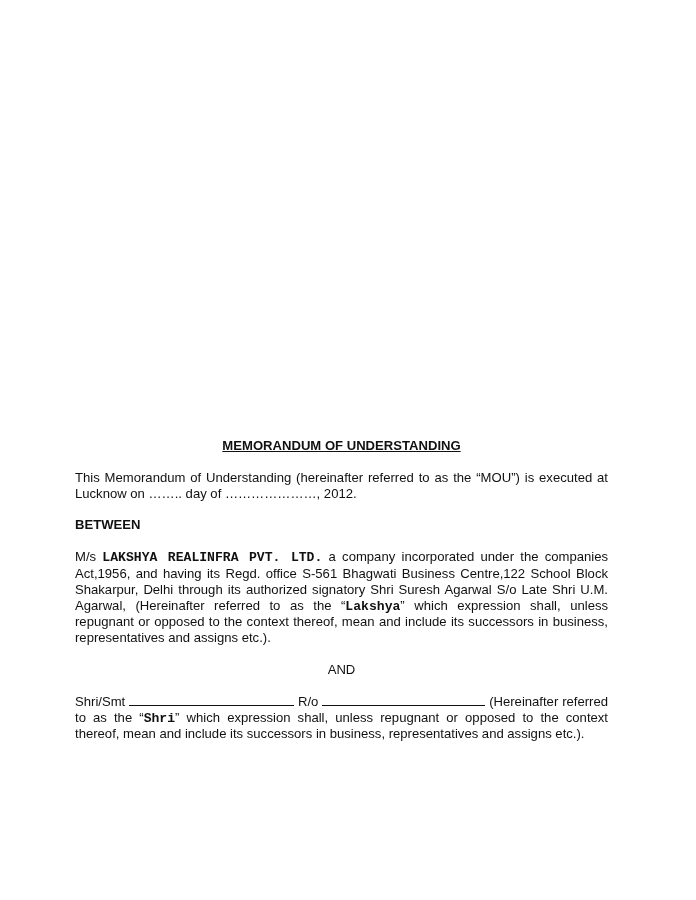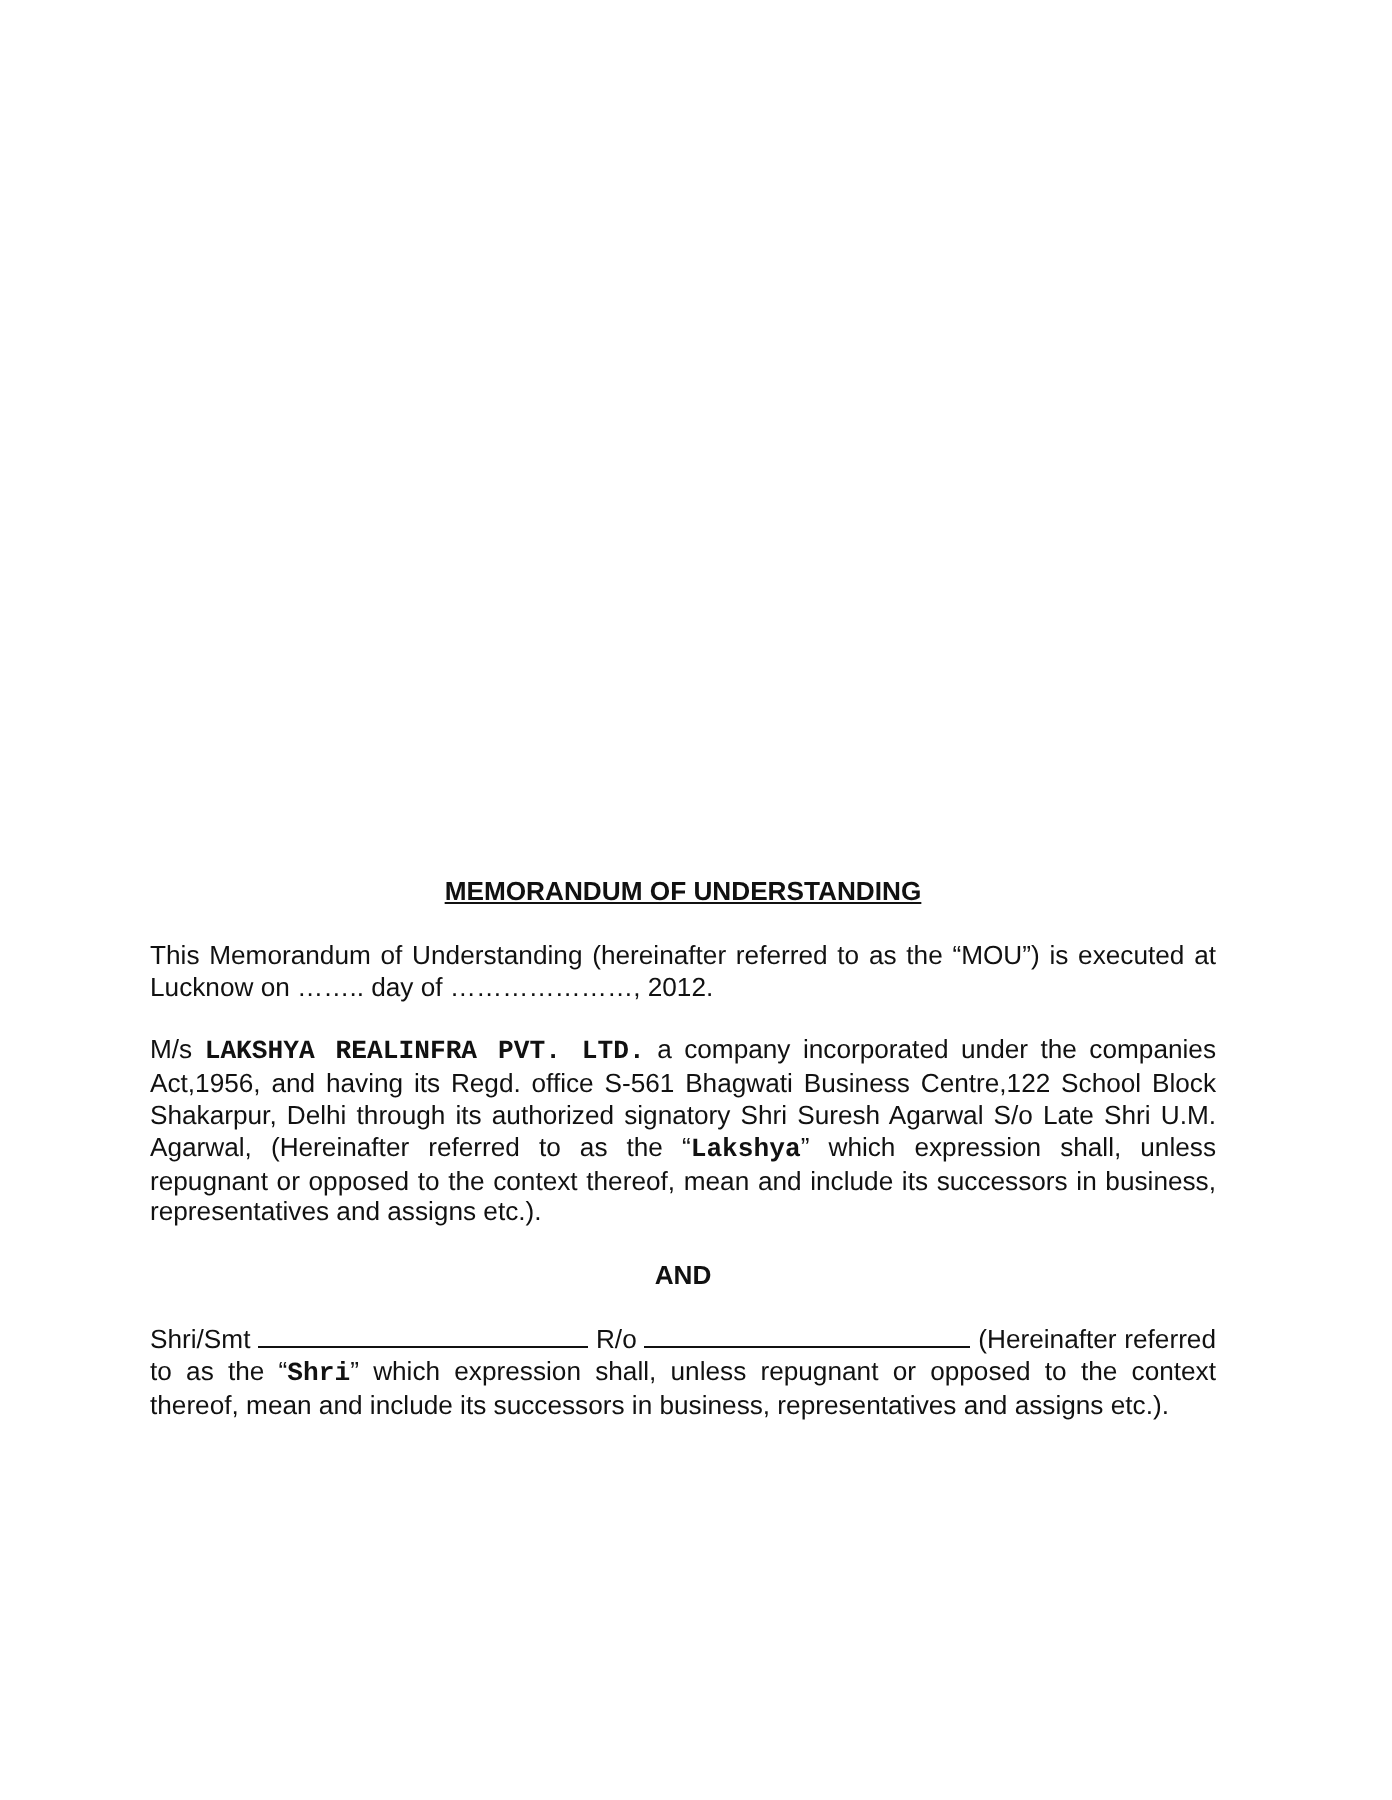--- a/index.html
+++ b/index.html
@@ -32,21 +32,21 @@
     }
     .para {
       text-align: justify;
       margin: 0 0 16px 0;
     }
     .heading {
       font-weight: bold;
       margin: 0 0 16px 0;
     }
     .center-heading {
-      font-weight: bold;
+      font-weight: normal;
       text-align: center;
       margin: 0 0 16px 0;
     }
     b { font-weight: bold; font-family: Liberation Mono, monospace; }
     .blank {
       display: inline-block;
       border-bottom: 1px solid #111;
       height: 11px;
       vertical-align: baseline;
     }
@@ -55,20 +55,21 @@
   </style>
 </head>
 <body>
 
 <div class="page">
 
   <div class="title">MEMORANDUM OF UNDERSTANDING</div>
 
   <p class="para">This Memorandum of Understanding (hereinafter referred to as the “MOU”) is executed at Lucknow  on …….. day of …………………, 2012.</p>
 
+  <div class="heading">BETWEEN</div>
 
   <p class="para"><span>M/s </span><b>LAKSHYA REALINFRA PVT. LTD.</b><span> a company incorporated under the companies Act,1956, and having its Regd. office S-561 Bhagwati Business Centre,122 School Block Shakarpur, Delhi through its authorized signatory Shri Suresh Agarwal S/o Late Shri U.M. Agarwal, (Hereinafter referred to as the “</span><b>Lakshya</b><span>” which expression shall, unless repugnant or opposed to the context thereof, mean and include its successors in business, representatives and assigns etc.).</span></p>
 
   <div class="center-heading">AND</div>
 
   <p class="para"><span>Shri/Smt </span><span class="blank blank-name"></span><span> R/o </span><span class="blank blank-address"></span><span> (Hereinafter referred to as the “</span><b>Shri</b><span>” which expression shall, unless repugnant or opposed to the context thereof, mean and include its successors in business, representatives and assigns etc.).</span></p>
 
 
 </div>
 

